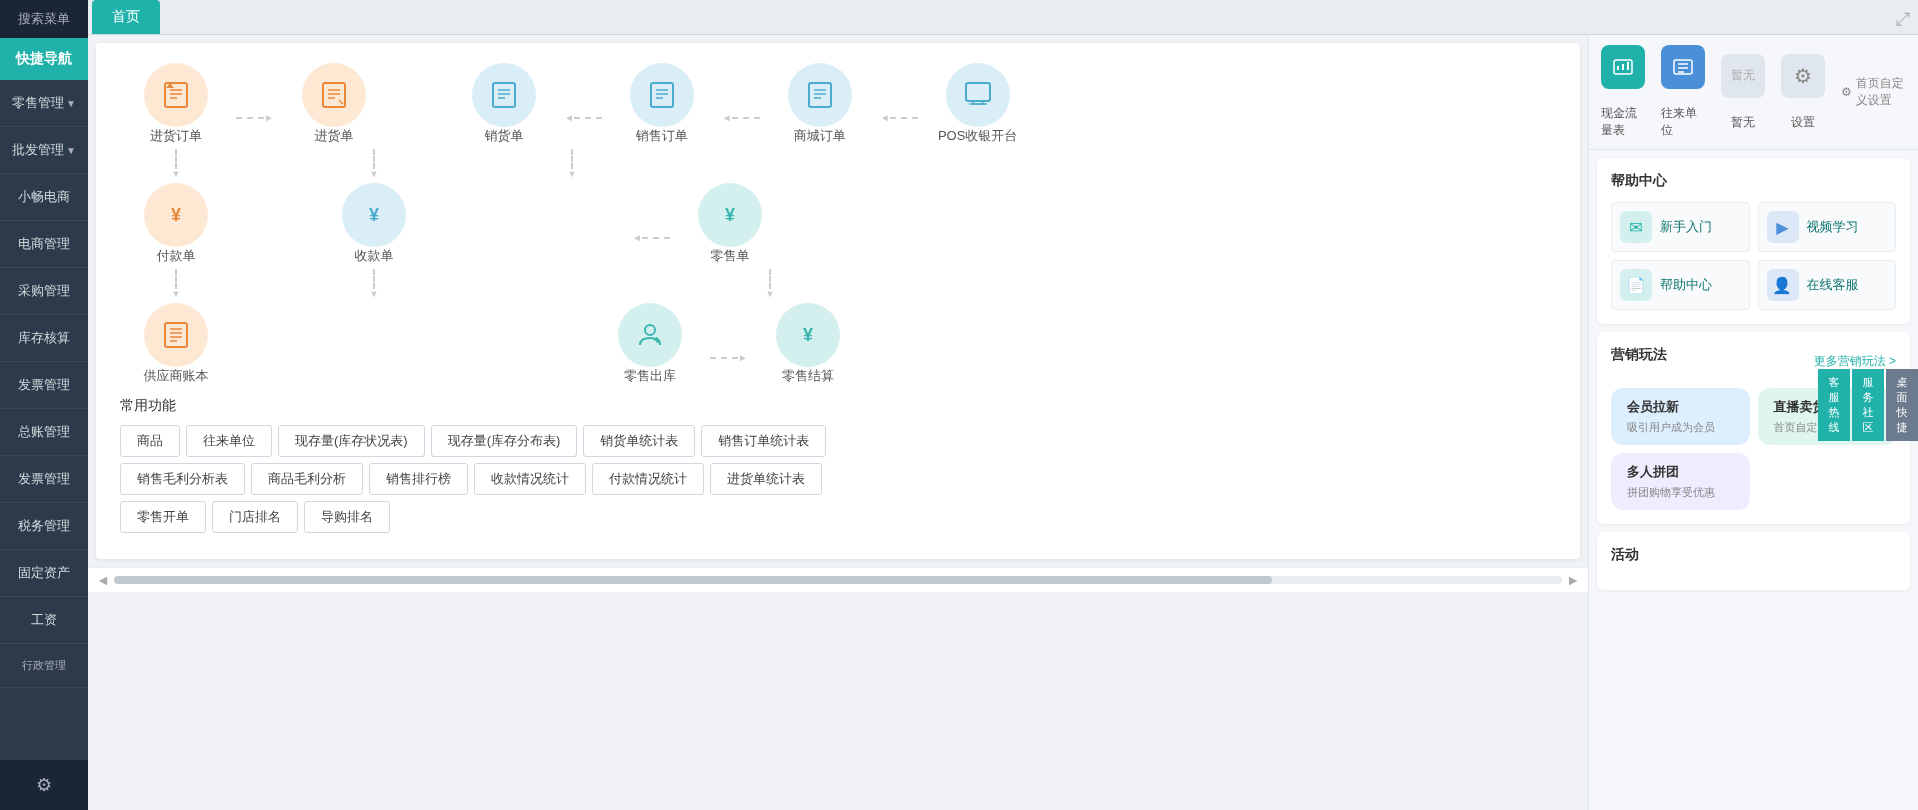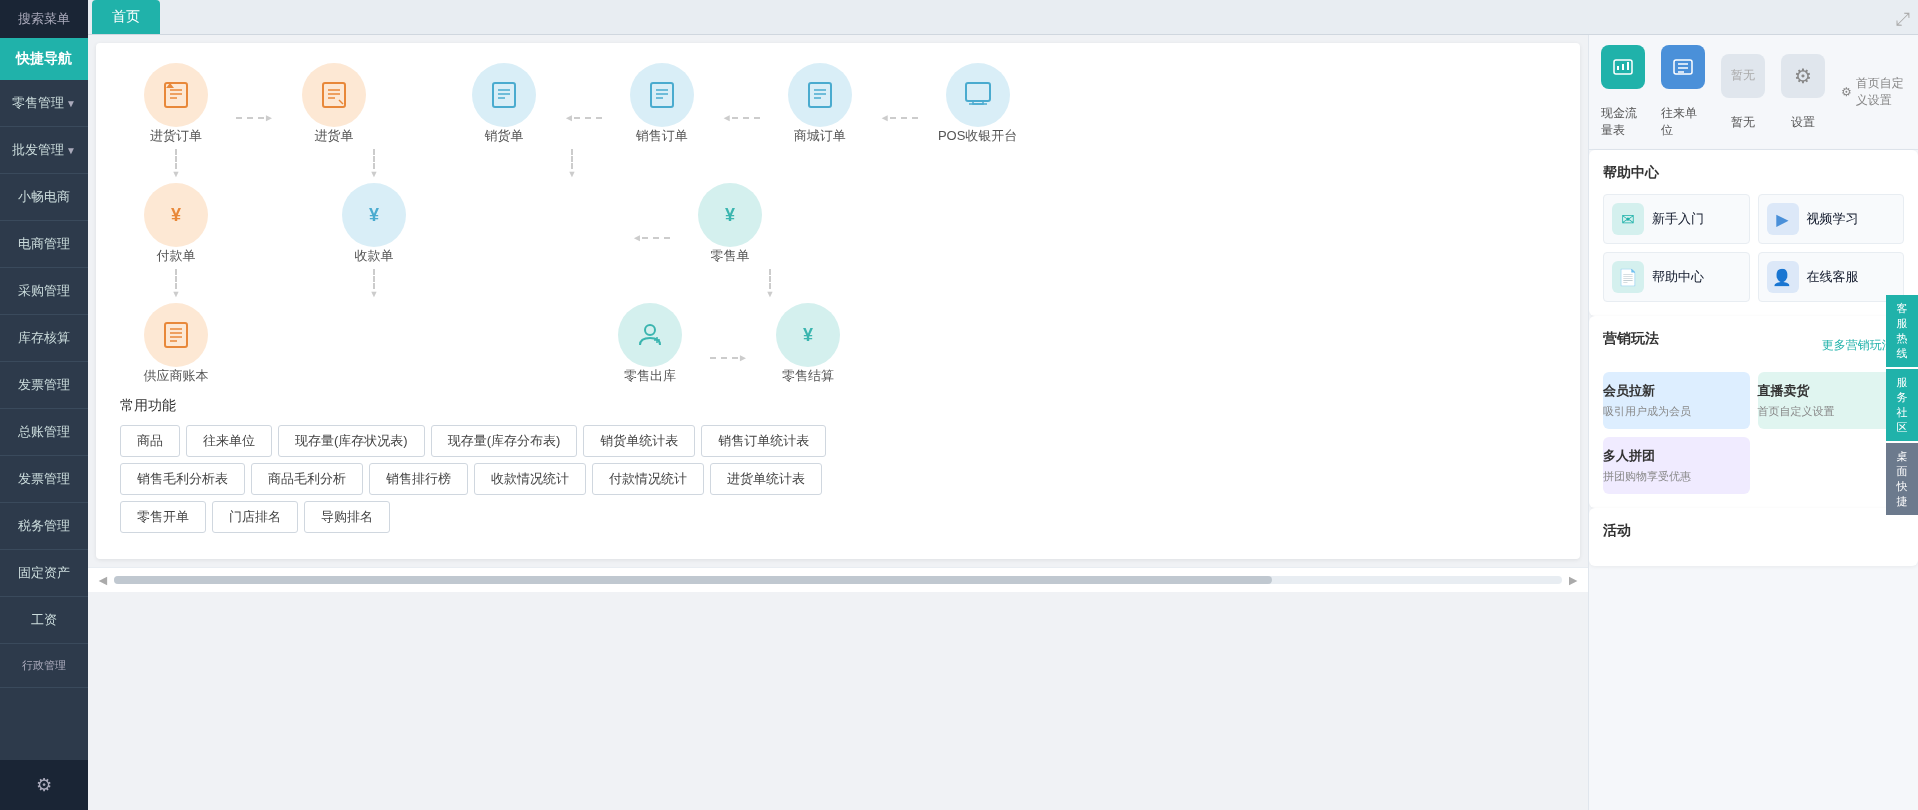--- a/index.html
+++ b/index.html
@@ -226,20 +226,21 @@
       font-size: 20px;
     }
     .shortcut-icon-box.teal { background: #20b2aa; color: #fff; }
     .shortcut-icon-box.blue { background: #4a90d9; color: #fff; }
     .shortcut-icon-box.gray { background: #e0e6ed; color: #888; }
     .shortcut-label { font-size: 12px; color: #555; }
 
     
     .panel-section {
       background: #fff;
+      margin: 8px;
       border-radius: 6px;
       padding: 14px;
       box-shadow: 0 1px 4px rgba(0,0,0,0.06);
     }
     .panel-section-title {
       font-size: 14px;
       font-weight: bold;
       color: #333;
       margin-bottom: 12px;
     }
@@ -262,42 +263,42 @@
       width: 32px;
       height: 32px;
       border-radius: 6px;
       display: flex;
       align-items: center;
       justify-content: center;
       font-size: 16px;
     }
     .help-icon-box.teal { background: #d4f0ee; color: #20b2aa; }
     .help-icon-box.blue { background: #dce8f8; color: #4a90d9; }
-    .help-text { font-size: 13px; color: #0f172a; }
+    .help-text { font-size: 13px; color: #0f766e; }
 
     
     .marketing-header {
       display: flex;
       align-items: center;
       justify-content: space-between;
       margin-bottom: 12px;
     }
     .marketing-more {
       font-size: 12px;
       color: #20b2aa;
       cursor: pointer;
     }
     .marketing-grid {
       display: grid;
       grid-template-columns: 1fr 1fr;
       gap: 8px;
     }
     .marketing-card {
-      padding: 10px 0;
-      border-radius: 6px;
+      padding: 10px 16px;
+      border-radius: 12px;
       background: #eef6ff;
       cursor: pointer;
     }
     .marketing-card.green { background: #e6f7f5; }
     .marketing-card.purple { background: #f0ebff; }
     .marketing-card-title {
       font-size: 13px;
       font-weight: bold;
       color: #333;
       margin-bottom: 4px;
@@ -307,21 +308,21 @@
       color: #888;
     }
 
     
     .float-btns {
       position: fixed;
       right: 0;
       top: 50%;
       transform: translateY(-50%);
       display: flex;
-      flex-direction: column;
+      flex-direction: row;
       gap: 2px;
       z-index: 100;
     }
     .float-btn {
       background: #20b2aa;
       color: #fff;
       padding: 6px 6px;
       font-size: 11px;
       text-align: center;
       cursor: pointer;

